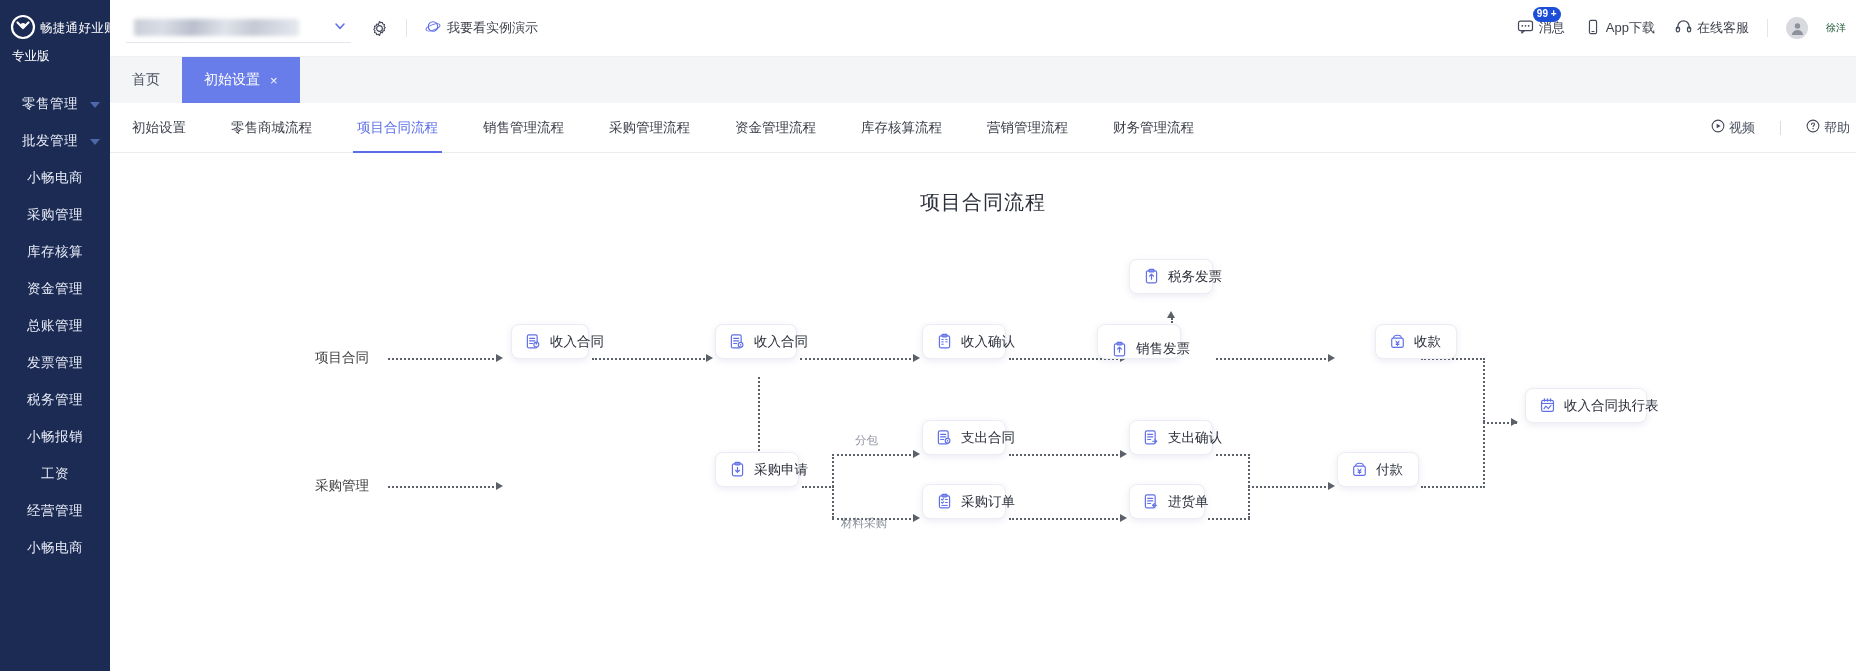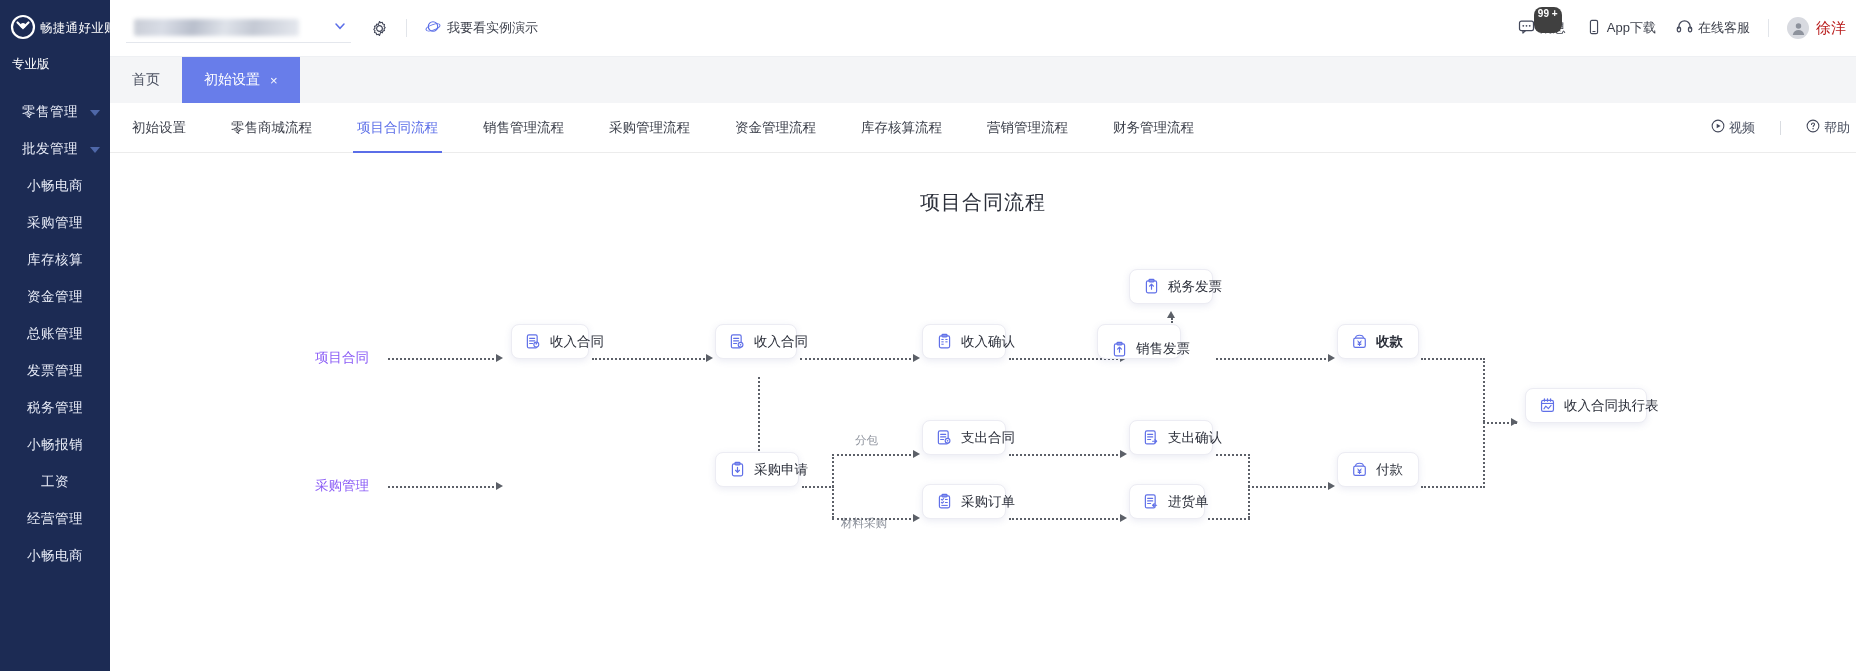--- a/index.html
+++ b/index.html
@@ -15,21 +15,21 @@
     width: 110px; height: 671px; background: #1c2b54;
     flex: 0 0 110px; position: relative; overflow: hidden;
   }
   .brand { padding: 14px 0 6px 0; text-align: left; }
   .brand-row { display:flex; align-items:center; padding-left:10px; gap:4px; }
   .brand-logo { width: 26px; height: 26px; flex:0 0 26px; }
   .brand-name {
     color:#ffffff; font-size:12.5px; letter-spacing:.3px; white-space:nowrap;
     position:relative; top:1px;
   }
-  .brand-sub { color:#ffffff; font-size:12.5px; padding-left:12px; margin-top:16px; }
+  .brand-sub { color:#ffffff; font-size:12.5px; padding-left:12px; margin-top:8px; }
   .side-menu { margin-top: 14px; }
   .side-item {
     height: 37px; display:flex; align-items:center; justify-content:center;
     color:#e8ecf7; font-size:13.5px; letter-spacing:.5px; cursor:pointer;
     position:relative;
   }
   .side-item .caret {
     position:absolute; right:10px; top:50%; margin-top:-2px;
     width:0;height:0;border-left:5px solid transparent;border-right:5px solid transparent;
     border-top:6px solid #4e67a8;
@@ -53,29 +53,29 @@
     background:linear-gradient(100deg,#c9cdd6 0%,#d9dde6 18%,#b9bfcc 36%,#dfe3ea 55%,#c4c9d4 72%,#e6e9ef 100%);
     filter:blur(2.2px);
   }
   .chev-down { margin-left:auto; margin-right:4px; }
   .gear-btn { margin-left:20px; cursor:pointer; display:flex; align-items:center; }
   .vbar { width:1px; height:18px; background:#e2e5ea; margin:0 18px; }
   .demo-link { display:flex; align-items:center; gap:6px; color:#3b3f4a; font-size:13px; cursor:pointer; }
   .top-right { margin-left:auto; display:flex; align-items:center; padding-right:10px; gap:0; }
   .tr-item { display:flex; align-items:center; gap:5px; font-size:13px; color:#3b3f4a; margin-left:20px; cursor:pointer; position:relative; }
   .badge {
-    position:absolute; top:-11px; left:16px; background:#404040; color:#fff;
-    font-size:10px; line-height:14px; height:26px; padding:0 4px; border-radius:8px;
+    position:absolute; top:-11px; left:16px; background:#1d4ed8; color:#fff;
+    font-size:10px; line-height:14px; height:15px; padding:0 4px; border-radius:8px;
     font-weight:bold; white-space:nowrap;
   }
   .avatar {
     width:22px;height:22px;border-radius:50%;background:#d8dae0;
     display:flex;align-items:center;justify-content:center;flex:0 0 22px;
   }
-  .user-name { font-size:15px; color:#b91c1c; margin-left:7px; }
+  .user-name { font-size:10px; color:#14532d; margin-left:18px; }
 
   
   .page-tabs { height:46px; background:#f4f5f7; display:flex; align-items:flex-end; padding-left:0; }
   .ptab {
     height:46px; display:flex; align-items:center; justify-content:center;
     padding:0 22px; font-size:14px; color:#4a5060; cursor:pointer;
   }
   .ptab.active { background:#687dea; color:#fff; }
   .ptab .x { margin-left:10px; font-size:13px; opacity:.95; }
 
@@ -98,21 +98,21 @@
 
   
   .canvas { position:relative; flex:1; background:#fff; overflow:hidden; }
   .flow-title {
     position:absolute; left:0; right:0; top:36px; text-align:center;
     font-size:20px; color:#2b2f3a; letter-spacing:1px;
   }
   .stage { position:absolute; inset:0; }
 
   .rowlabel {
-    position:absolute; font-size:13.5px; color:#8b5cf6; white-space:nowrap;
+    position:absolute; font-size:13.5px; color:#404040; white-space:nowrap;
   }
   .edgelabel {
     position:absolute; font-size:11.5px; color:#8d929c; white-space:nowrap;
   }
 
   .node {
     position:absolute; height:35px; background:#fff; border-radius:8px;
     border:1px solid #ececf3;
     box-shadow:0 2px 7px rgba(90,100,160,.13);
     display:flex; align-items:center; padding:0 13px; gap:8px;
@@ -430,31 +430,31 @@
           <div class="node" style="left: 987px; top: 171px; width: 84px; align-items: flex-end;">
             <span style="display: flex;">
               <svg width="17" height="17" viewBox="0 0 20 20">
                 <rect x="4" y="3.4" width="12" height="14" rx="1.8" fill="none" stroke="#6070e8" stroke-width="1.4"></rect>
                 <rect x="7" y="1.6" width="6" height="3" rx="1" fill="none" stroke="#6070e8" stroke-width="1.3"></rect>
                 <path d="M10 13.2 V7.4 M7.7 9.6 L10 7.2 L12.3 9.6" fill="none" stroke="#6070e8" stroke-width="1.4" stroke-linecap="round" stroke-linejoin="round"></path>
               </svg>
             </span>
             <span class="nlabel">销售发票</span>
           </div>
-          <div class="node" style="left: 1019px; top: 106px; width: 84px; margin-top: 10px;">
+          <div class="node" style="left: 1019px; top: 106px; width: 84px;">
             <span style="display: flex;">
               <svg width="17" height="17" viewBox="0 0 20 20">
                 <rect x="4" y="3.4" width="12" height="14" rx="1.8" fill="none" stroke="#6070e8" stroke-width="1.4"></rect>
                 <rect x="7" y="1.6" width="6" height="3" rx="1" fill="none" stroke="#6070e8" stroke-width="1.3"></rect>
                 <path d="M10 13.2 V7.4 M7.7 9.6 L10 7.2 L12.3 9.6" fill="none" stroke="#6070e8" stroke-width="1.4" stroke-linecap="round" stroke-linejoin="round"></path>
               </svg>
             </span>
             <span class="nlabel">税务发票</span>
           </div>
-          <div class="node" style="left: 1227px; top: 171px; width: 82px; font-weight: bold;">
+          <div class="node" style="left: 1265px; top: 171px; width: 82px;">
             <span style="display: flex;">
               <svg width="17" height="17" viewBox="0 0 20 20">
                 <rect x="3.2" y="6" width="13.6" height="11" rx="2" fill="none" stroke="#6070e8" stroke-width="1.4"></rect>
                 <path d="M5.4 6 C5.4 3.6 7.2 2.6 10 2.6 C12.8 2.6 14.6 3.6 14.6 6" fill="none" stroke="#6070e8" stroke-width="1.3"></path>
                 <path d="M8 9.4 L10 11.6 L12 9.4 M8.3 11.8 H11.7 M8.3 13.4 H11.7 M10 11.6 V14.6" fill="none" stroke="#6070e8" stroke-width="1.2" stroke-linecap="round"></path>
               </svg>
             </span>
             <span class="nlabel">收款</span>
           </div>
           <div class="node" style="left: 1415px; top: 235px; width: 122px;">

